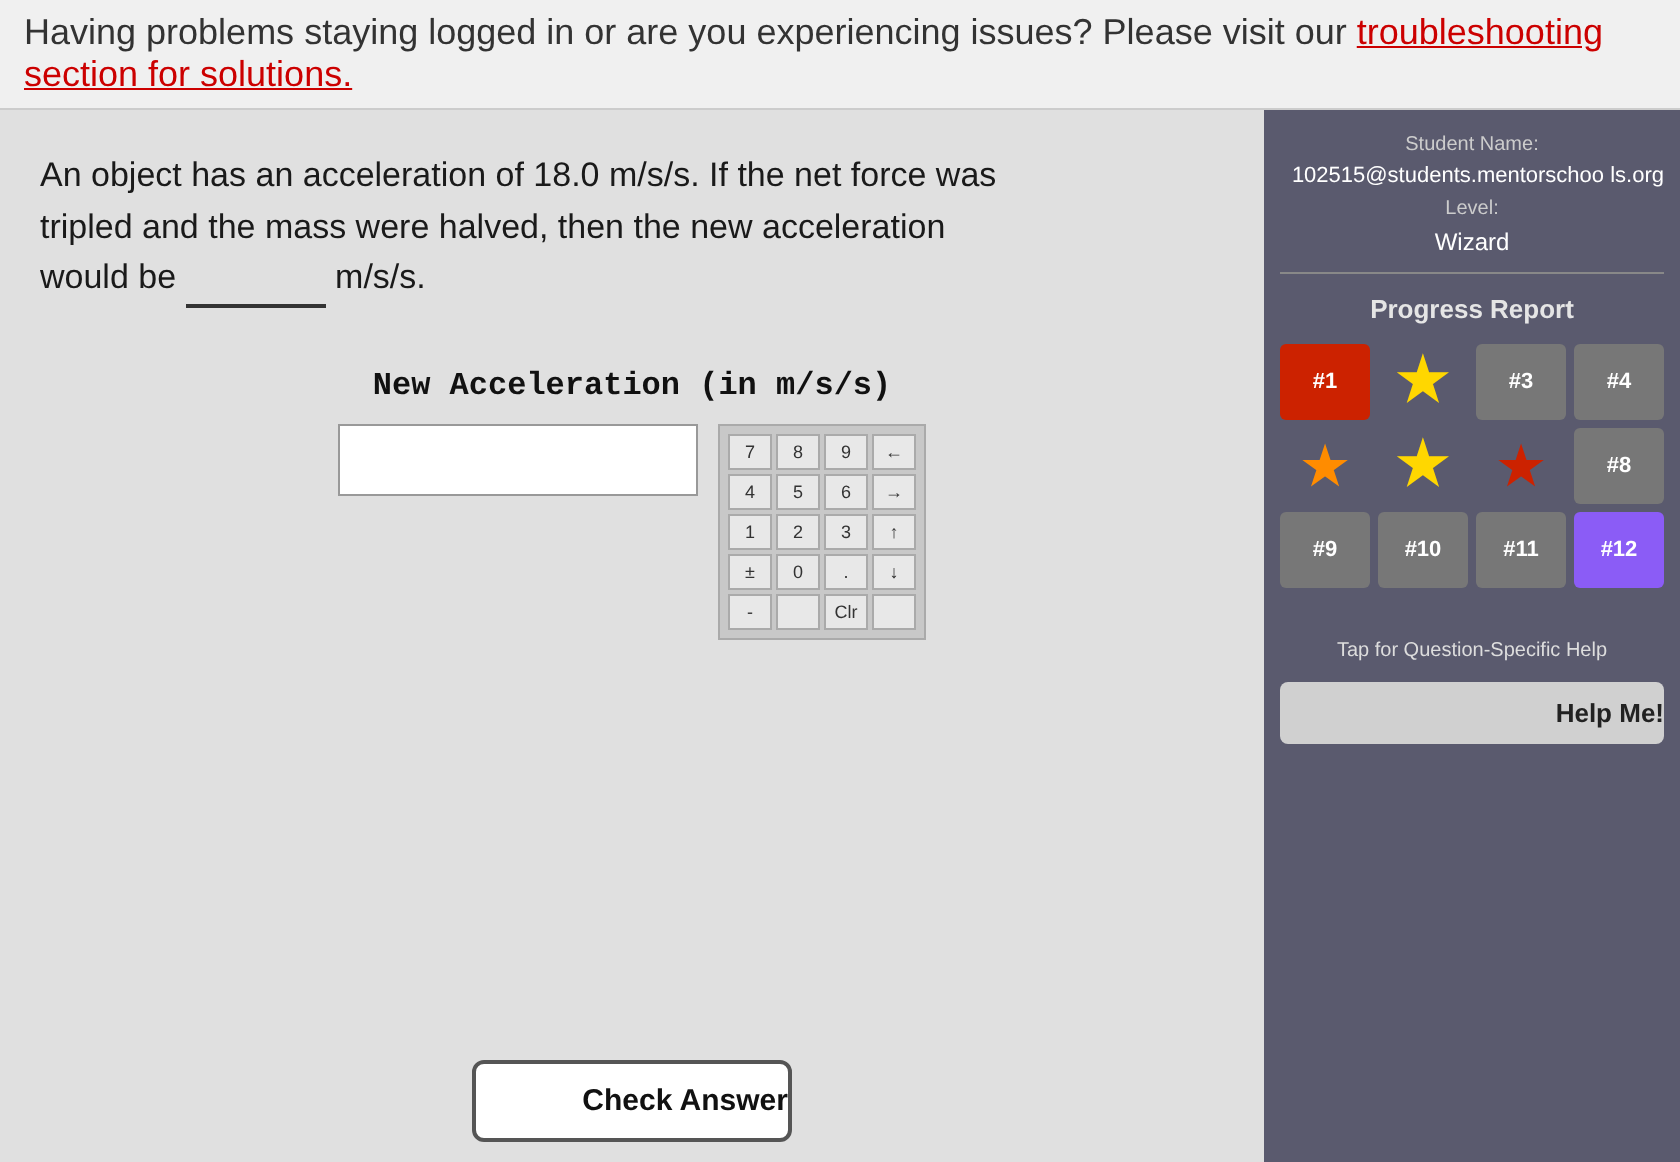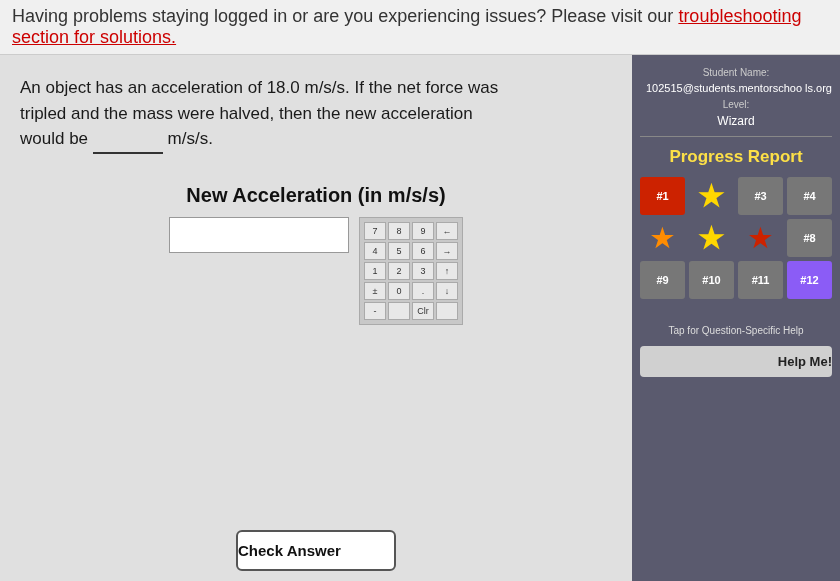--- a/index.html
+++ b/index.html
@@ -55,25 +55,26 @@
     }
 
     .instruction-text {
       font-size: 11px;
       color: #555;
       margin-bottom: 12px;
       text-align: center;
     }
 
     .label-acceleration {
-      font-size: 20px;
+      font-size: 16px;
       font-weight: bold;
       color: #111;
       text-align: center;
       margin-bottom: 10px;
+      font-family: Liberation Mono, monospace;
     }
 
     .answer-area {
       display: flex;
       align-items: flex-start;
       justify-content: center;
       gap: 10px;
       margin-bottom: 20px;
     }
 
@@ -111,21 +112,21 @@
       display: block;
       margin: 0 auto;
       width: 160px;
       padding: 10px 0;
       background: #fff;
       border: 2px solid #555;
       border-radius: 6px;
       font-size: 15px;
       font-weight: bold;
       cursor: pointer;
-      text-align: left;
+      text-align: right;
       color: #111;
     }
 
     
     .right-panel {
       width: 208px;
       background: #5a5a6e;
       color: #fff;
       display: flex;
       flex-direction: column;
@@ -142,23 +143,23 @@
       border-bottom: 1px solid #888;
     }
 
     .student-info .label {
       font-size: 10px;
       color: #ccc;
     }
 
     .progress-report-title {
       text-align: center;
-      font-size: 17px;
-      font-weight: bold;
-      color: #fde047;
+      font-size: 13px;
+      font-weight: bold;
+      color: #e5e5e5;
       margin: 4px 0;
     }
 
     .question-grid {
       display: grid;
       grid-template-columns: repeat(4, 1fr);
       gap: 4px;
       margin-bottom: 4px;
     }
 

